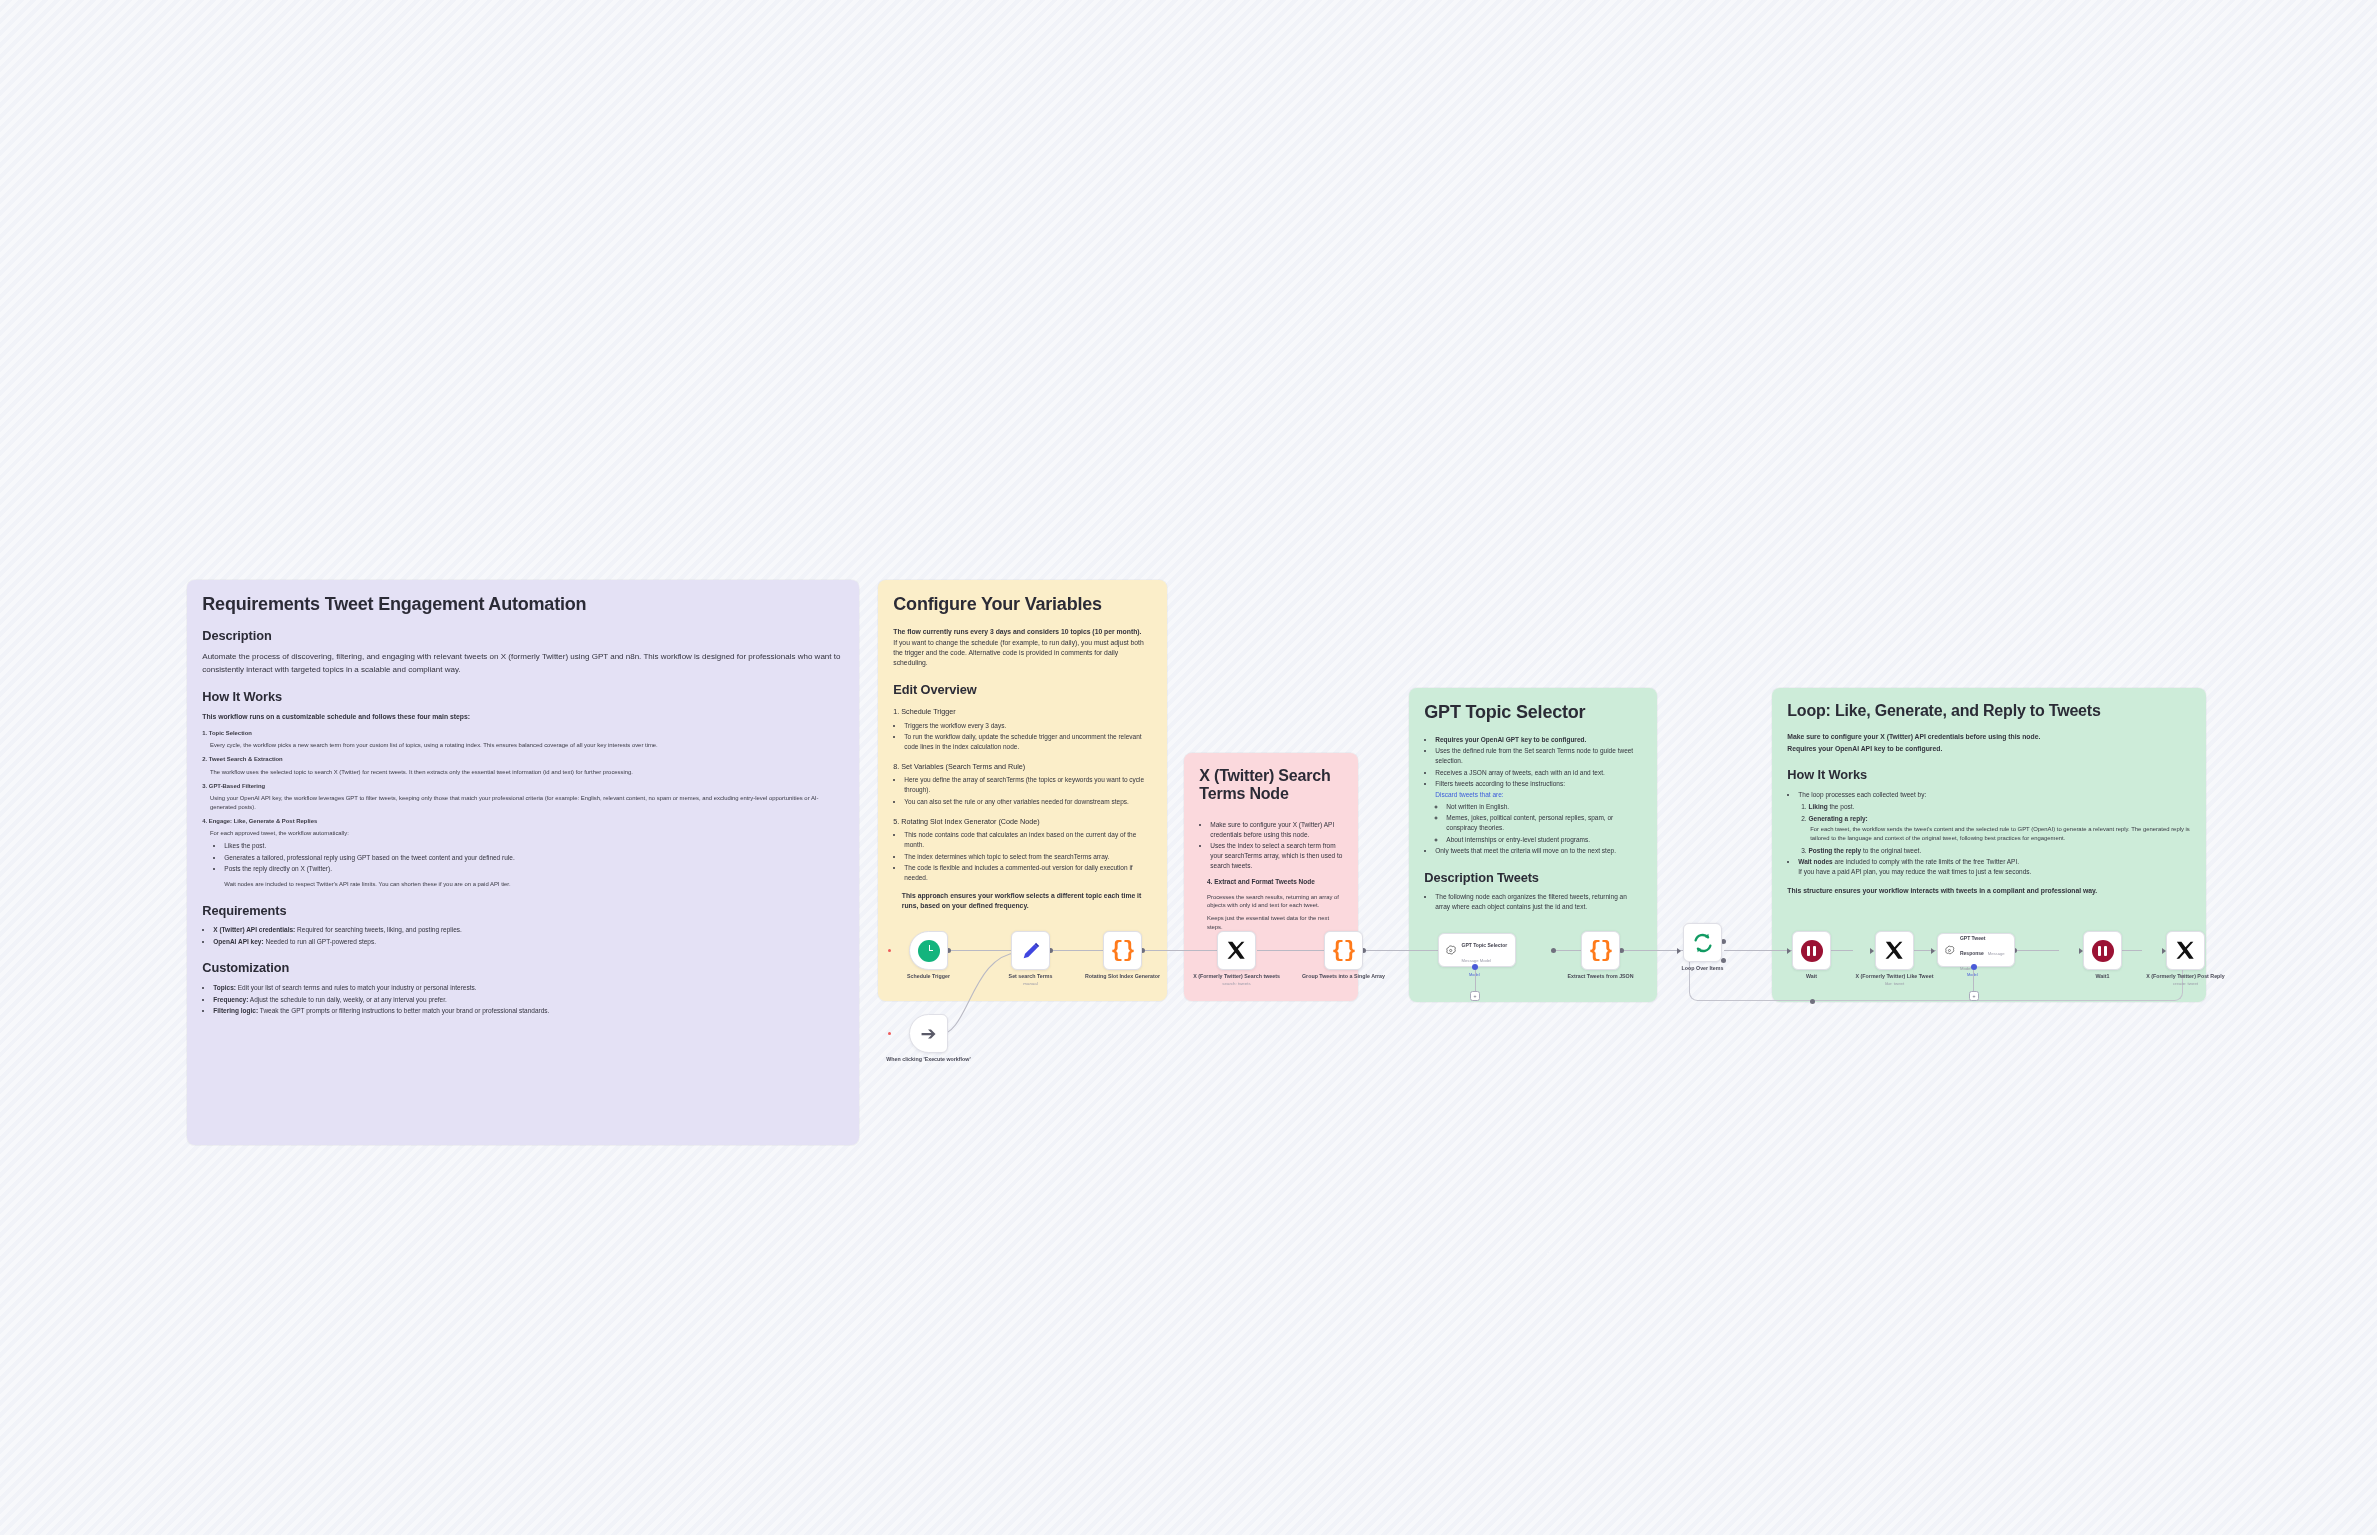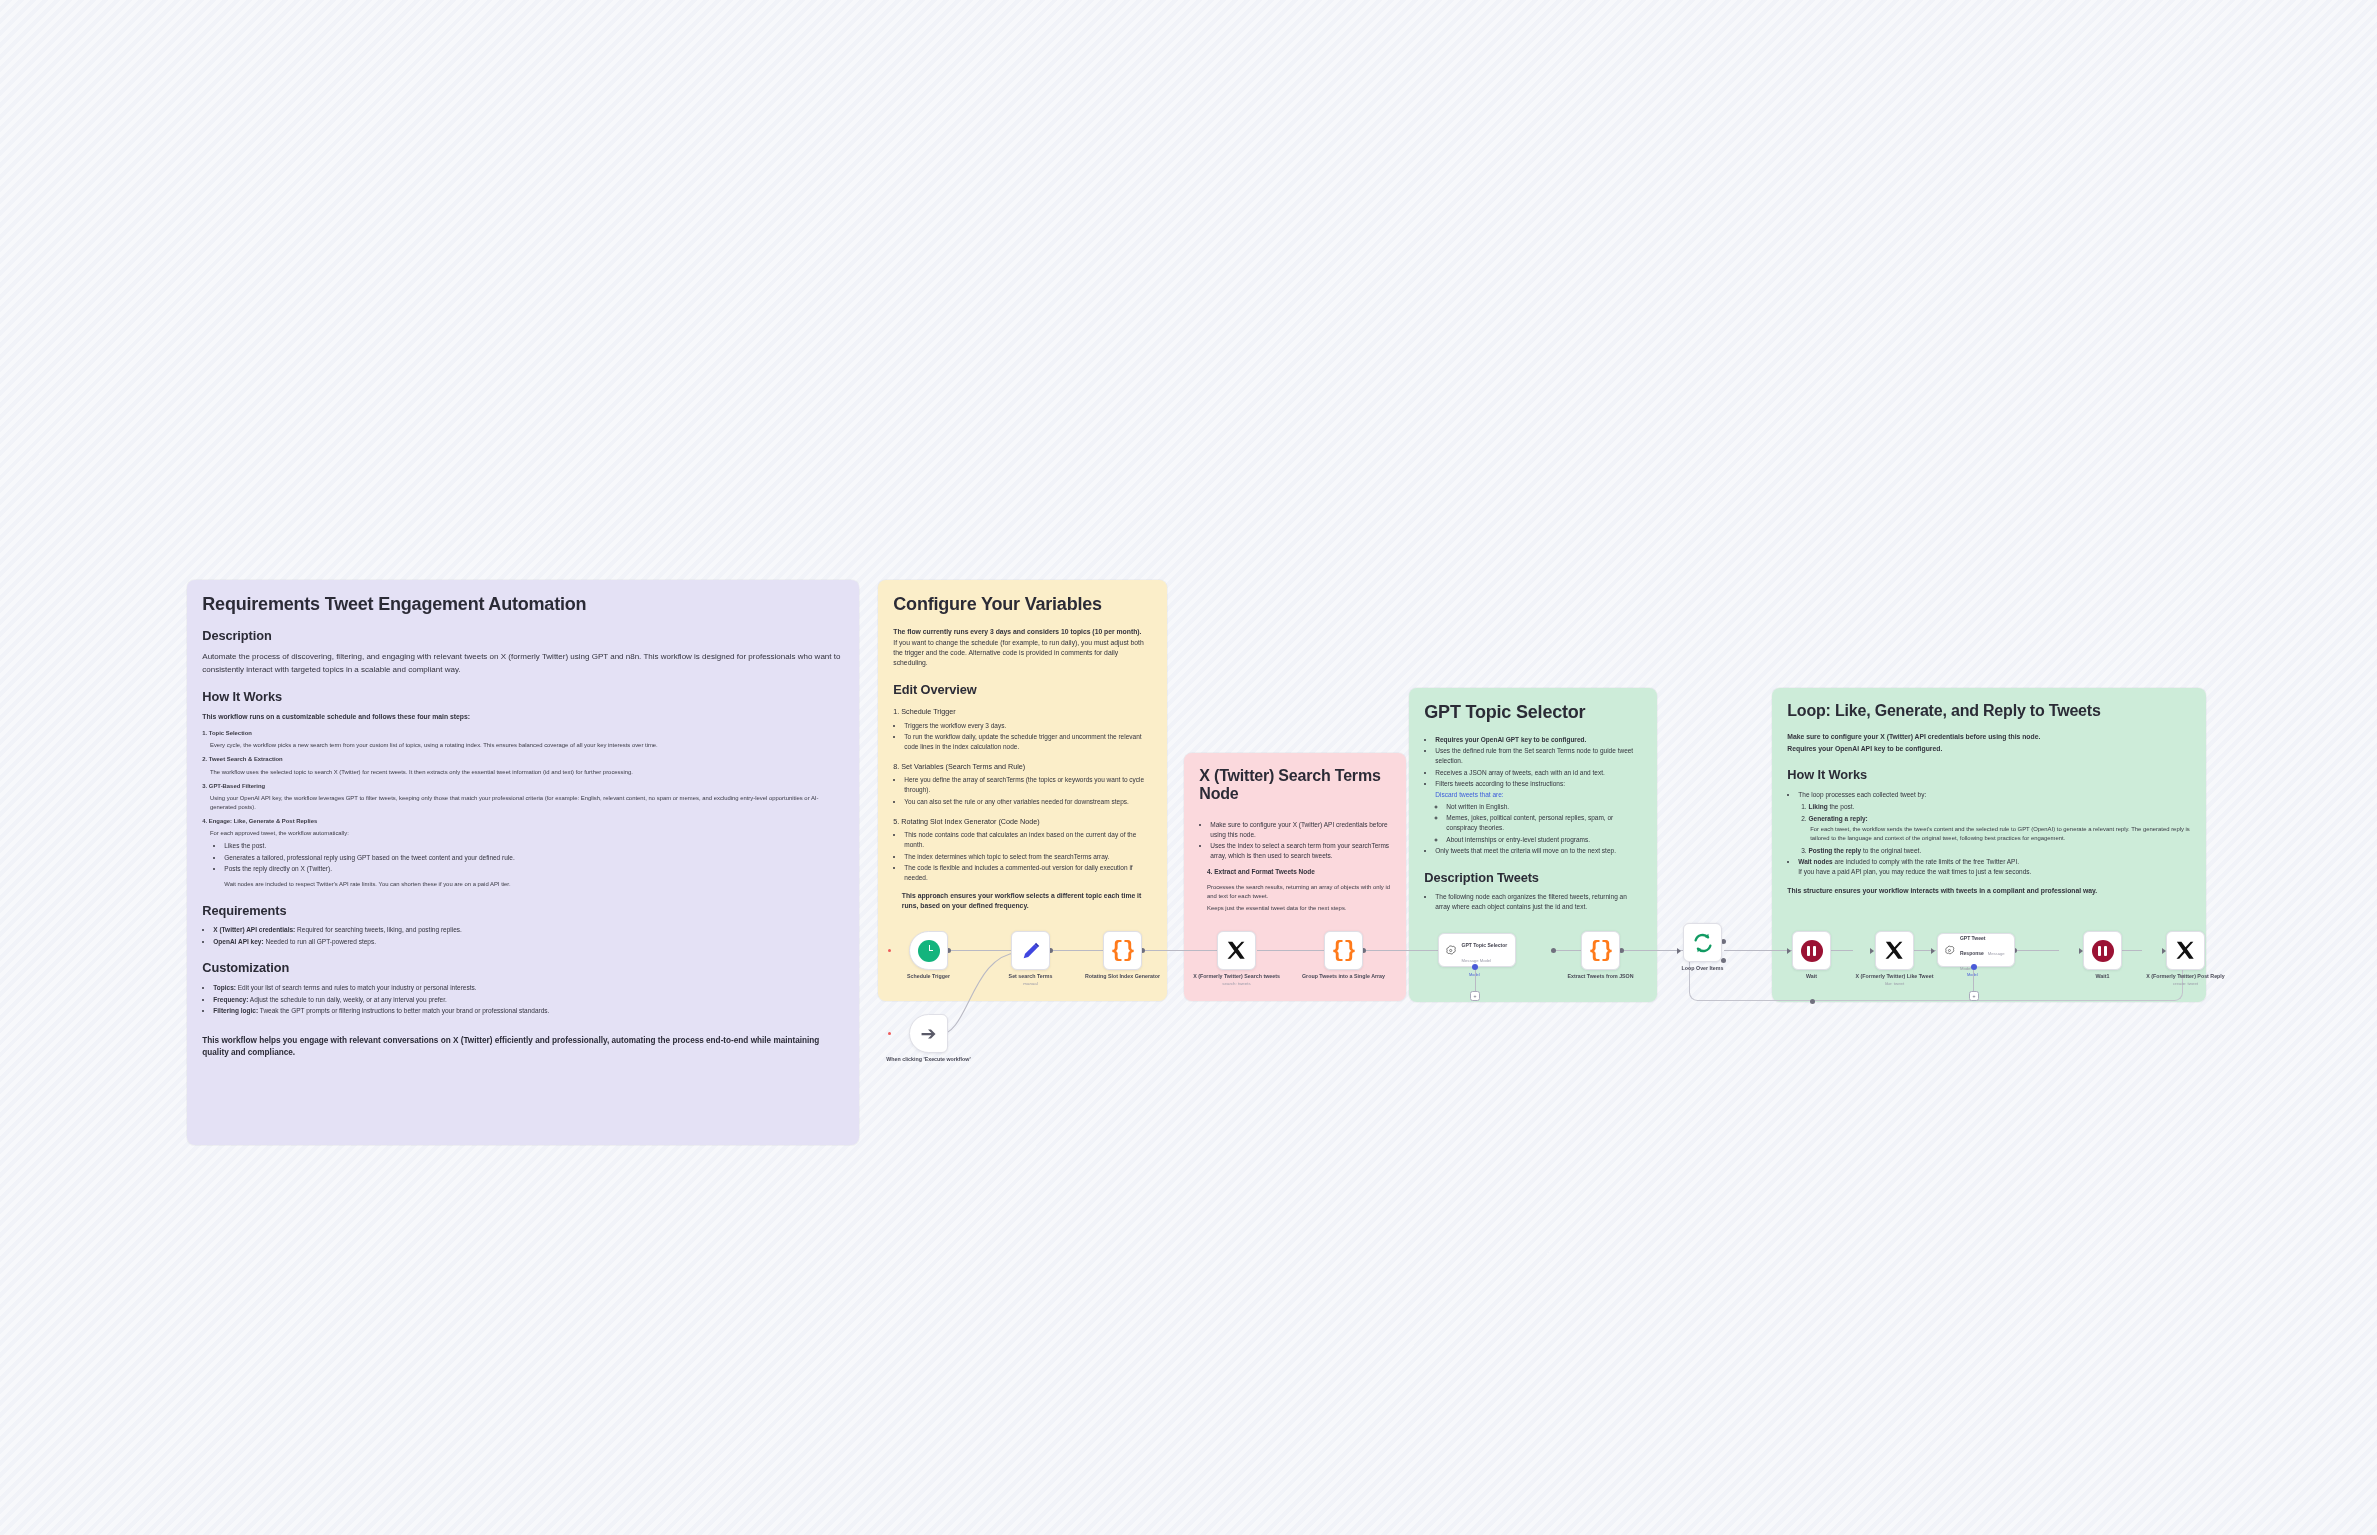--- a/index.html
+++ b/index.html
@@ -149,21 +149,20 @@
       <li><span class="bold">OpenAI API key:</span><span> Needed to run all GPT-powered steps.</span></li>
     </ul>
 
     <h2>Customization</h2>
     <ul>
       <li><span class="bold">Topics:</span><span> Edit your list of search terms and rules to match your industry or personal interests.</span></li>
       <li><span class="bold">Frequency:</span><span> Adjust the schedule to run daily, weekly, or at any interval you prefer.</span></li>
       <li><span class="bold">Filtering logic:</span><span> Tweak the GPT prompts or filtering instructions to better match your brand or professional standards.</span></li>
     </ul>
 
-    <p style="font-size:8.2px;font-weight:700;line-height:1.5;margin-top:19px;color:#2b2b36;">This workflow helps you engage with relevant conversations on X (Twitter) efficiently and professionally, automating the process end-to-end while maintaining quality and compliance.</p>
   </div>
 
   <div class="sticky note-yellow" style="left:878px; top:580px; width:289px; height:421px;">
     <h1>Configure Your Variables</h1>
     <p class="mini bold" style="margin-bottom:0.9px">The flow currently runs every 3 days and considers 10 topics (10 per month).</p>
     <p class="mini">If you want to change the schedule (for example, to run daily), you must adjust both the trigger and the code. Alternative code is provided in comments for daily scheduling.</p>
 
     <h2>Edit Overview</h2>
 
     <h3>1. Schedule Trigger</h3>
@@ -181,21 +180,21 @@
     <h3>5. Rotating Slot Index Generator (Code Node)</h3>
     <ul>
       <li>This node contains code that calculates an index based on the current day of the month.</li>
       <li>The index determines which topic to select from the searchTerms array.</li>
       <li>The code is flexible and includes a commented-out version for daily execution if needed.</li>
     </ul>
 
     <p class="mini bold" style="margin-top:7.7px;padding-left:8.5px;">This approach ensures your workflow selects a different topic each time it runs, based on your defined frequency.</p>
   </div>
 
-  <div class="sticky note-pink" style="left:1184px; top:753px; width:222px; height:248px;">
+  <div class="sticky note-pink" style="left:1184px; top:753px; width:174px; height:248px;">
     <h1 style="font-size:16px; margin-bottom:15.3px;">X (Twitter) Search Terms Node</h1>
     <ul>
       <li>Make sure to configure your X (Twitter) API credentials before using this node.</li>
       <li>Uses the index to select a search term from your searchTerms array, which is then used to search tweets.</li>
     </ul>
     <ul style="list-style:none;padding-left:7.7px;">
       <li class="bold" style="margin-top:6px;">4. Extract and Format Tweets Node</li>
     </ul>
     <div style="padding-left:7.7px;margin-top:4.3px;">
       <div class="mini">Processes the search results, returning an array of objects with only id and text for each tweet.</div>

